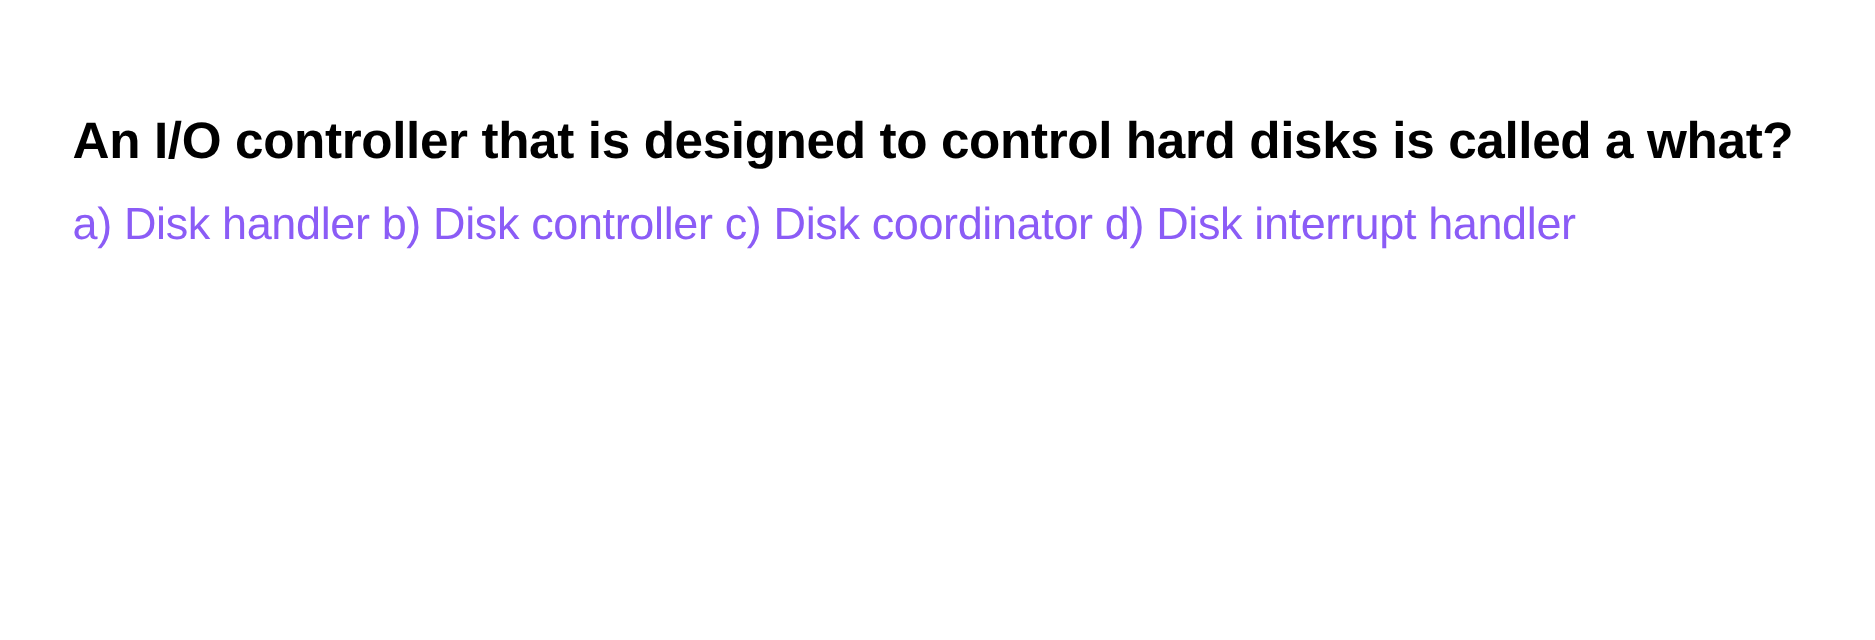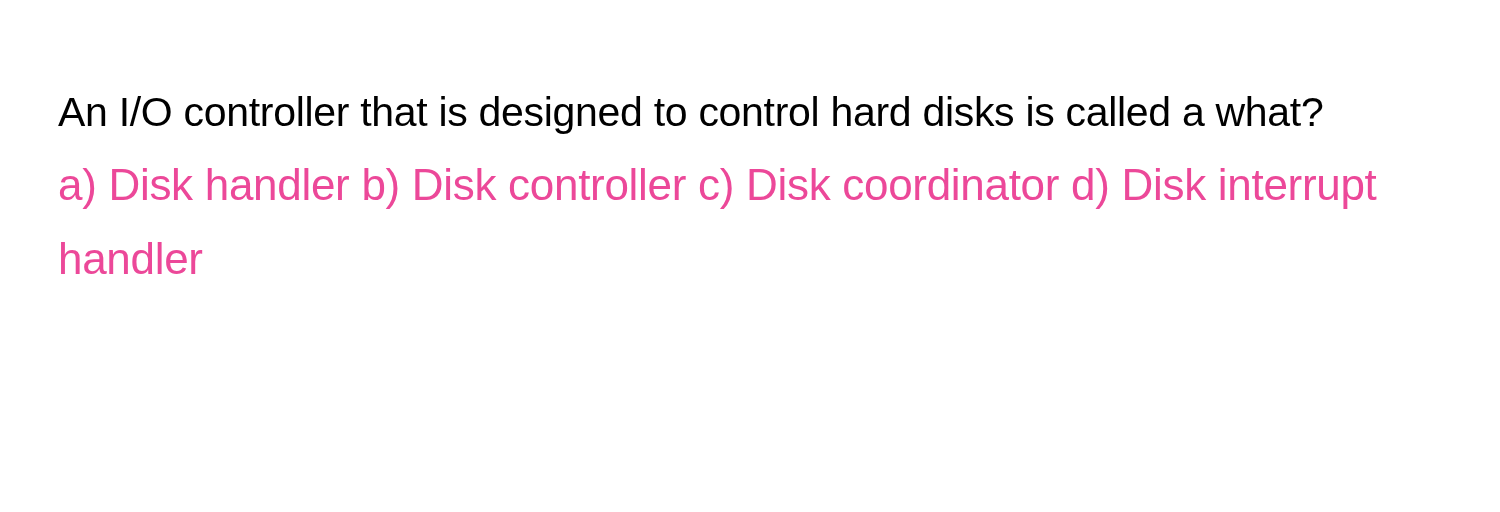--- a/index.html
+++ b/index.html
@@ -11,27 +11,27 @@
       width: 1500px;
       height: 512px;
       background: #ffffff;
       font-family: -apple-system, BlinkMacSystemFont, "Segoe UI", Helvetica, Arial, sans-serif;
       padding: 78px 58px;
     }
     .question-text {
       font-size: 41px;
       line-height: 1.7;
       color: #000000;
-      font-weight: 400;
+      font-weight: 700;
       letter-spacing: -0.3px;
     }
     .options-text {
-      font-size: 44px;
+      font-size: 36px;
       line-height: 1.7;
-      color: #ec4899;
+      color: #8b5cf6;
       font-weight: 400;
       letter-spacing: -0.3px;
     }
     .option-item {
       display: inline;
     }
   </style>
 </head>
 <body>
 

